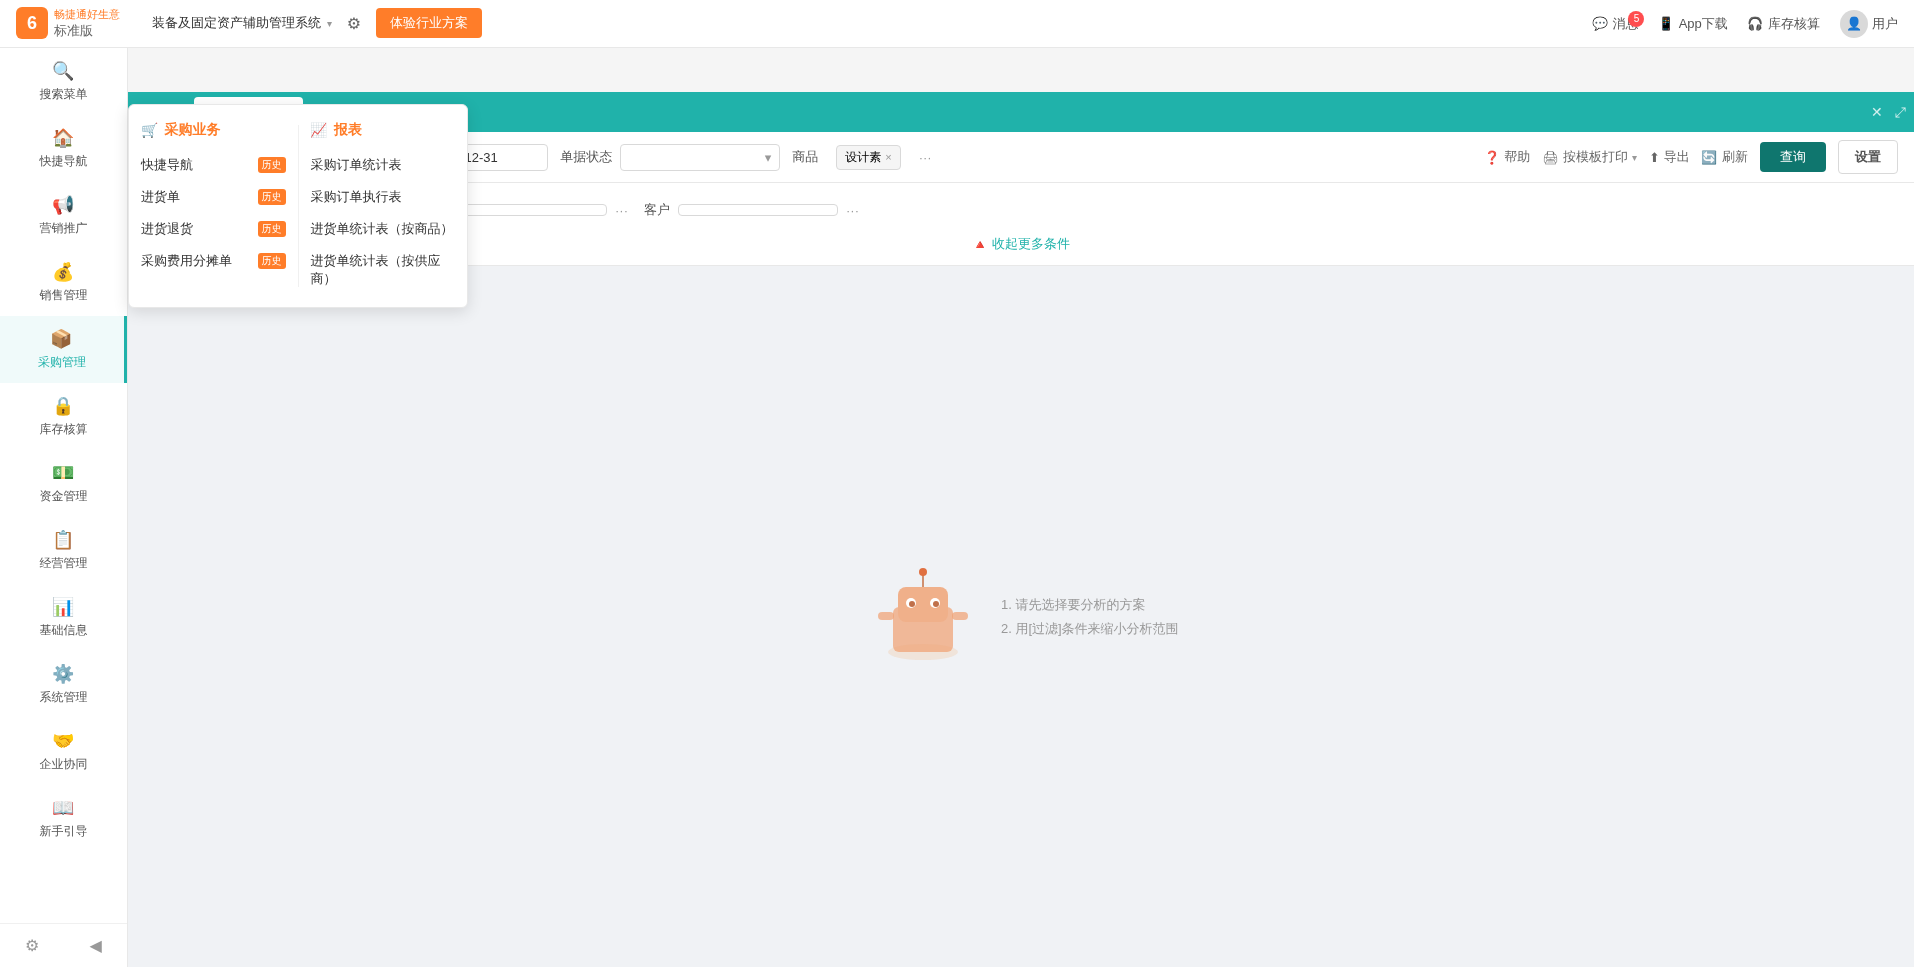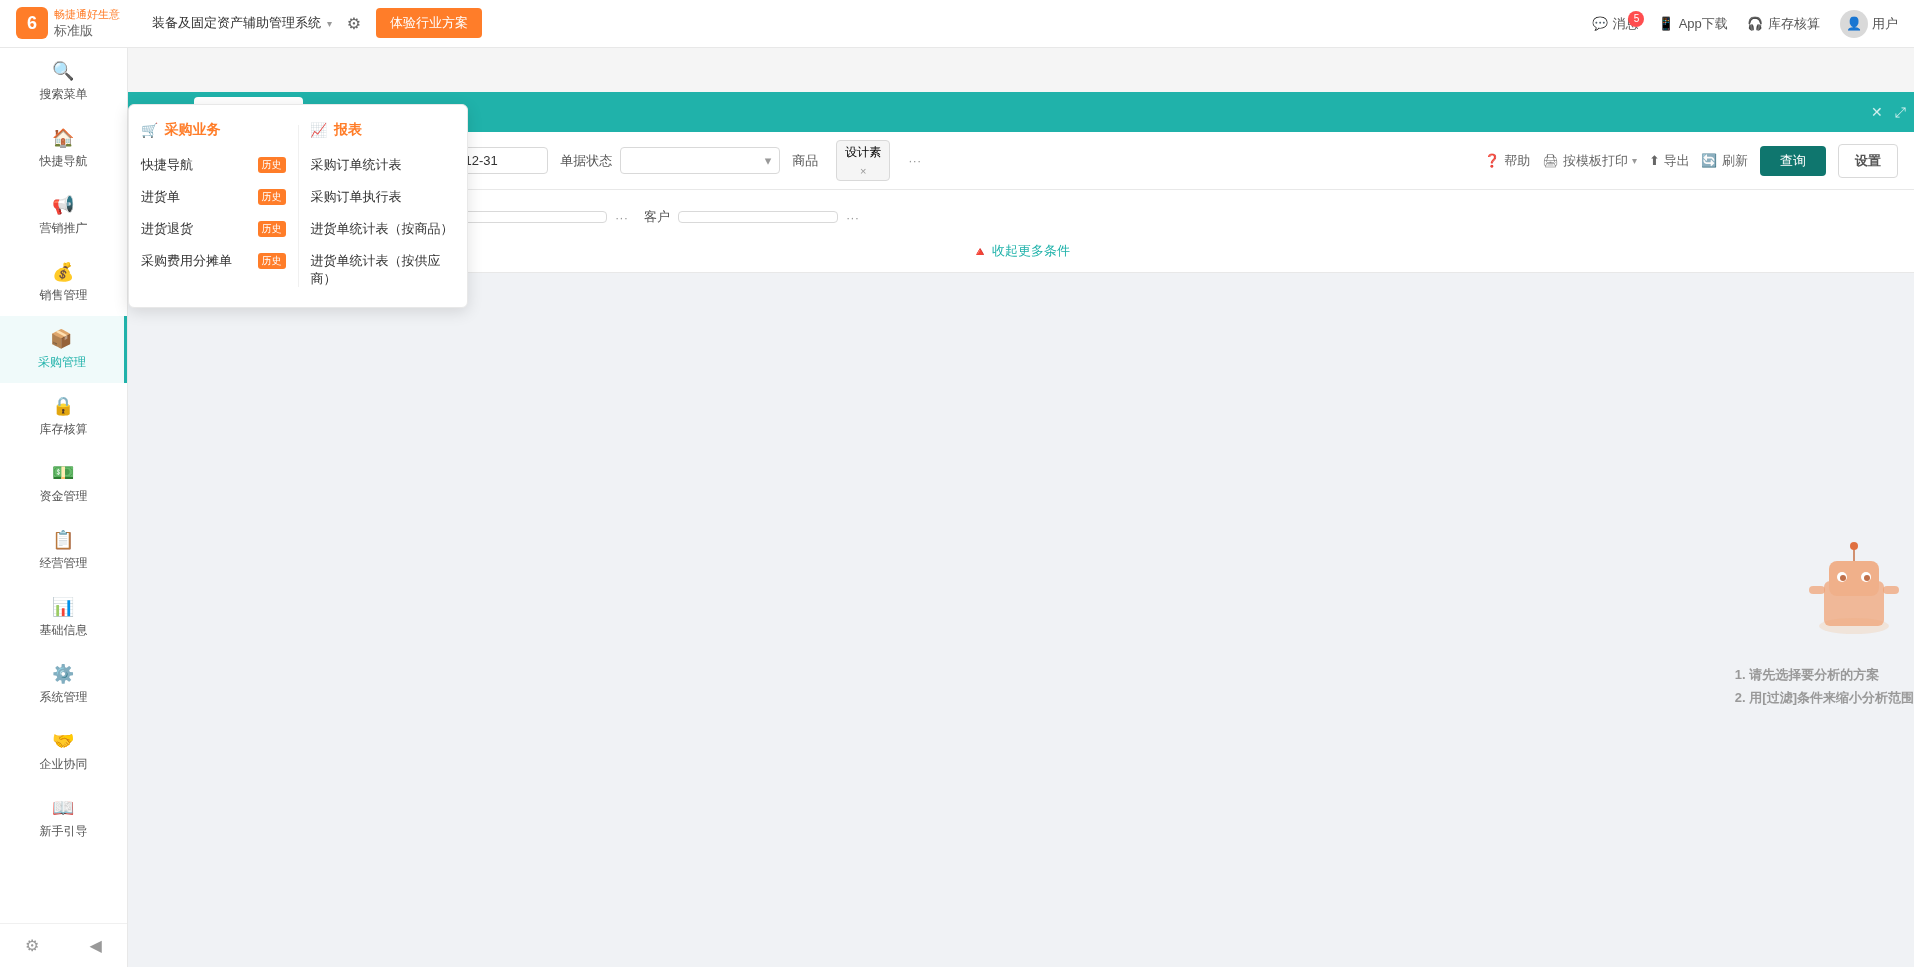--- a/index.html
+++ b/index.html
@@ -48,27 +48,27 @@
     .query-btn { background: #0f766e; color: white; border: none; padding: 6px 20px; border-radius: 4px; cursor: pointer; font-size: 13px; }
     .settings-btn { border: 1px solid #d9d9d9; background: white; padding: 7px 16px; border-radius: 4px; cursor: pointer; font-size: 13px; color: #555; font-weight: bold; }
 
     
     .filter-area { background: white; padding: 12px 16px; border-bottom: 1px solid #e8e8e8; flex-shrink: 0; }
     .filter-row { display: flex; align-items: center; gap: 16px; margin-bottom: 10px; }
     .filter-item { display: flex; align-items: center; gap: 8px; }
     .filter-label { color: #555; font-size: 13px; white-space: nowrap; }
     .filter-input { border: 1px solid #d9d9d9; border-radius: 4px; padding: 5px 8px; font-size: 13px; color: #333; min-width: 120px; display: flex; align-items: center; justify-content: space-between; cursor: pointer; background: white; }
     .filter-input-wide { min-width: 200px; }
-    .filter-tag { background: #f5f5f5; border: 1px solid #d9d9d9; border-radius: 4px; padding: 3px 8px; display: flex; align-items: center; gap: 4px; font-size: 12px; flex-direction: column; }
+    .filter-tag { background: #f5f5f5; border: 1px solid #d9d9d9; border-radius: 4px; padding: 3px 8px; display: flex; align-items: center; gap: 4px; font-size: 12px; }
     .tag-close { color: #999; cursor: pointer; font-size: 11px; }
     .filter-dots { color: #999; cursor: pointer; }
     .collapse-btn { display: flex; align-items: center; gap: 4px; color: #20b2aa; cursor: pointer; font-size: 13px; margin: 0 auto; }
 
     
-    .empty-state { display: flex; flex-direction: column; align-items: flex-end; justify-content: center; flex: 1; gap: 12px; font-weight: bold; }
+    .empty-state { display: flex; flex-direction: row; align-items: center; justify-content: center; flex: 1; gap: 12px; }
     .empty-text { color: #999; font-size: 13px; }
     .empty-text li { list-style: decimal; margin-left: 20px; line-height: 1.8; }
 
     
     .dropdown-menu { position: absolute; top: 56px; left: 128px; background: white; border: 1px solid #e8e8e8; border-radius: 6px; box-shadow: 0 4px 16px rgba(0,0,0,0.12); z-index: 100; width: 340px; padding: 12px 0; }
     .dropdown-columns { display: flex; gap: 0; }
     .dropdown-col { flex: 1; padding: 0 12px; }
     .dropdown-col-divider { width: 1px; background: #f0f0f0; margin: 8px 0; }
     .dropdown-col-title { display: flex; align-items: center; gap: 6px; color: #ff7d29; font-size: 14px; font-weight: bold; padding: 4px 0 10px 0; }
     .dropdown-menu-item { display: flex; align-items: center; justify-content: space-between; padding: 7px 0; cursor: pointer; color: #333; font-size: 13px; }

